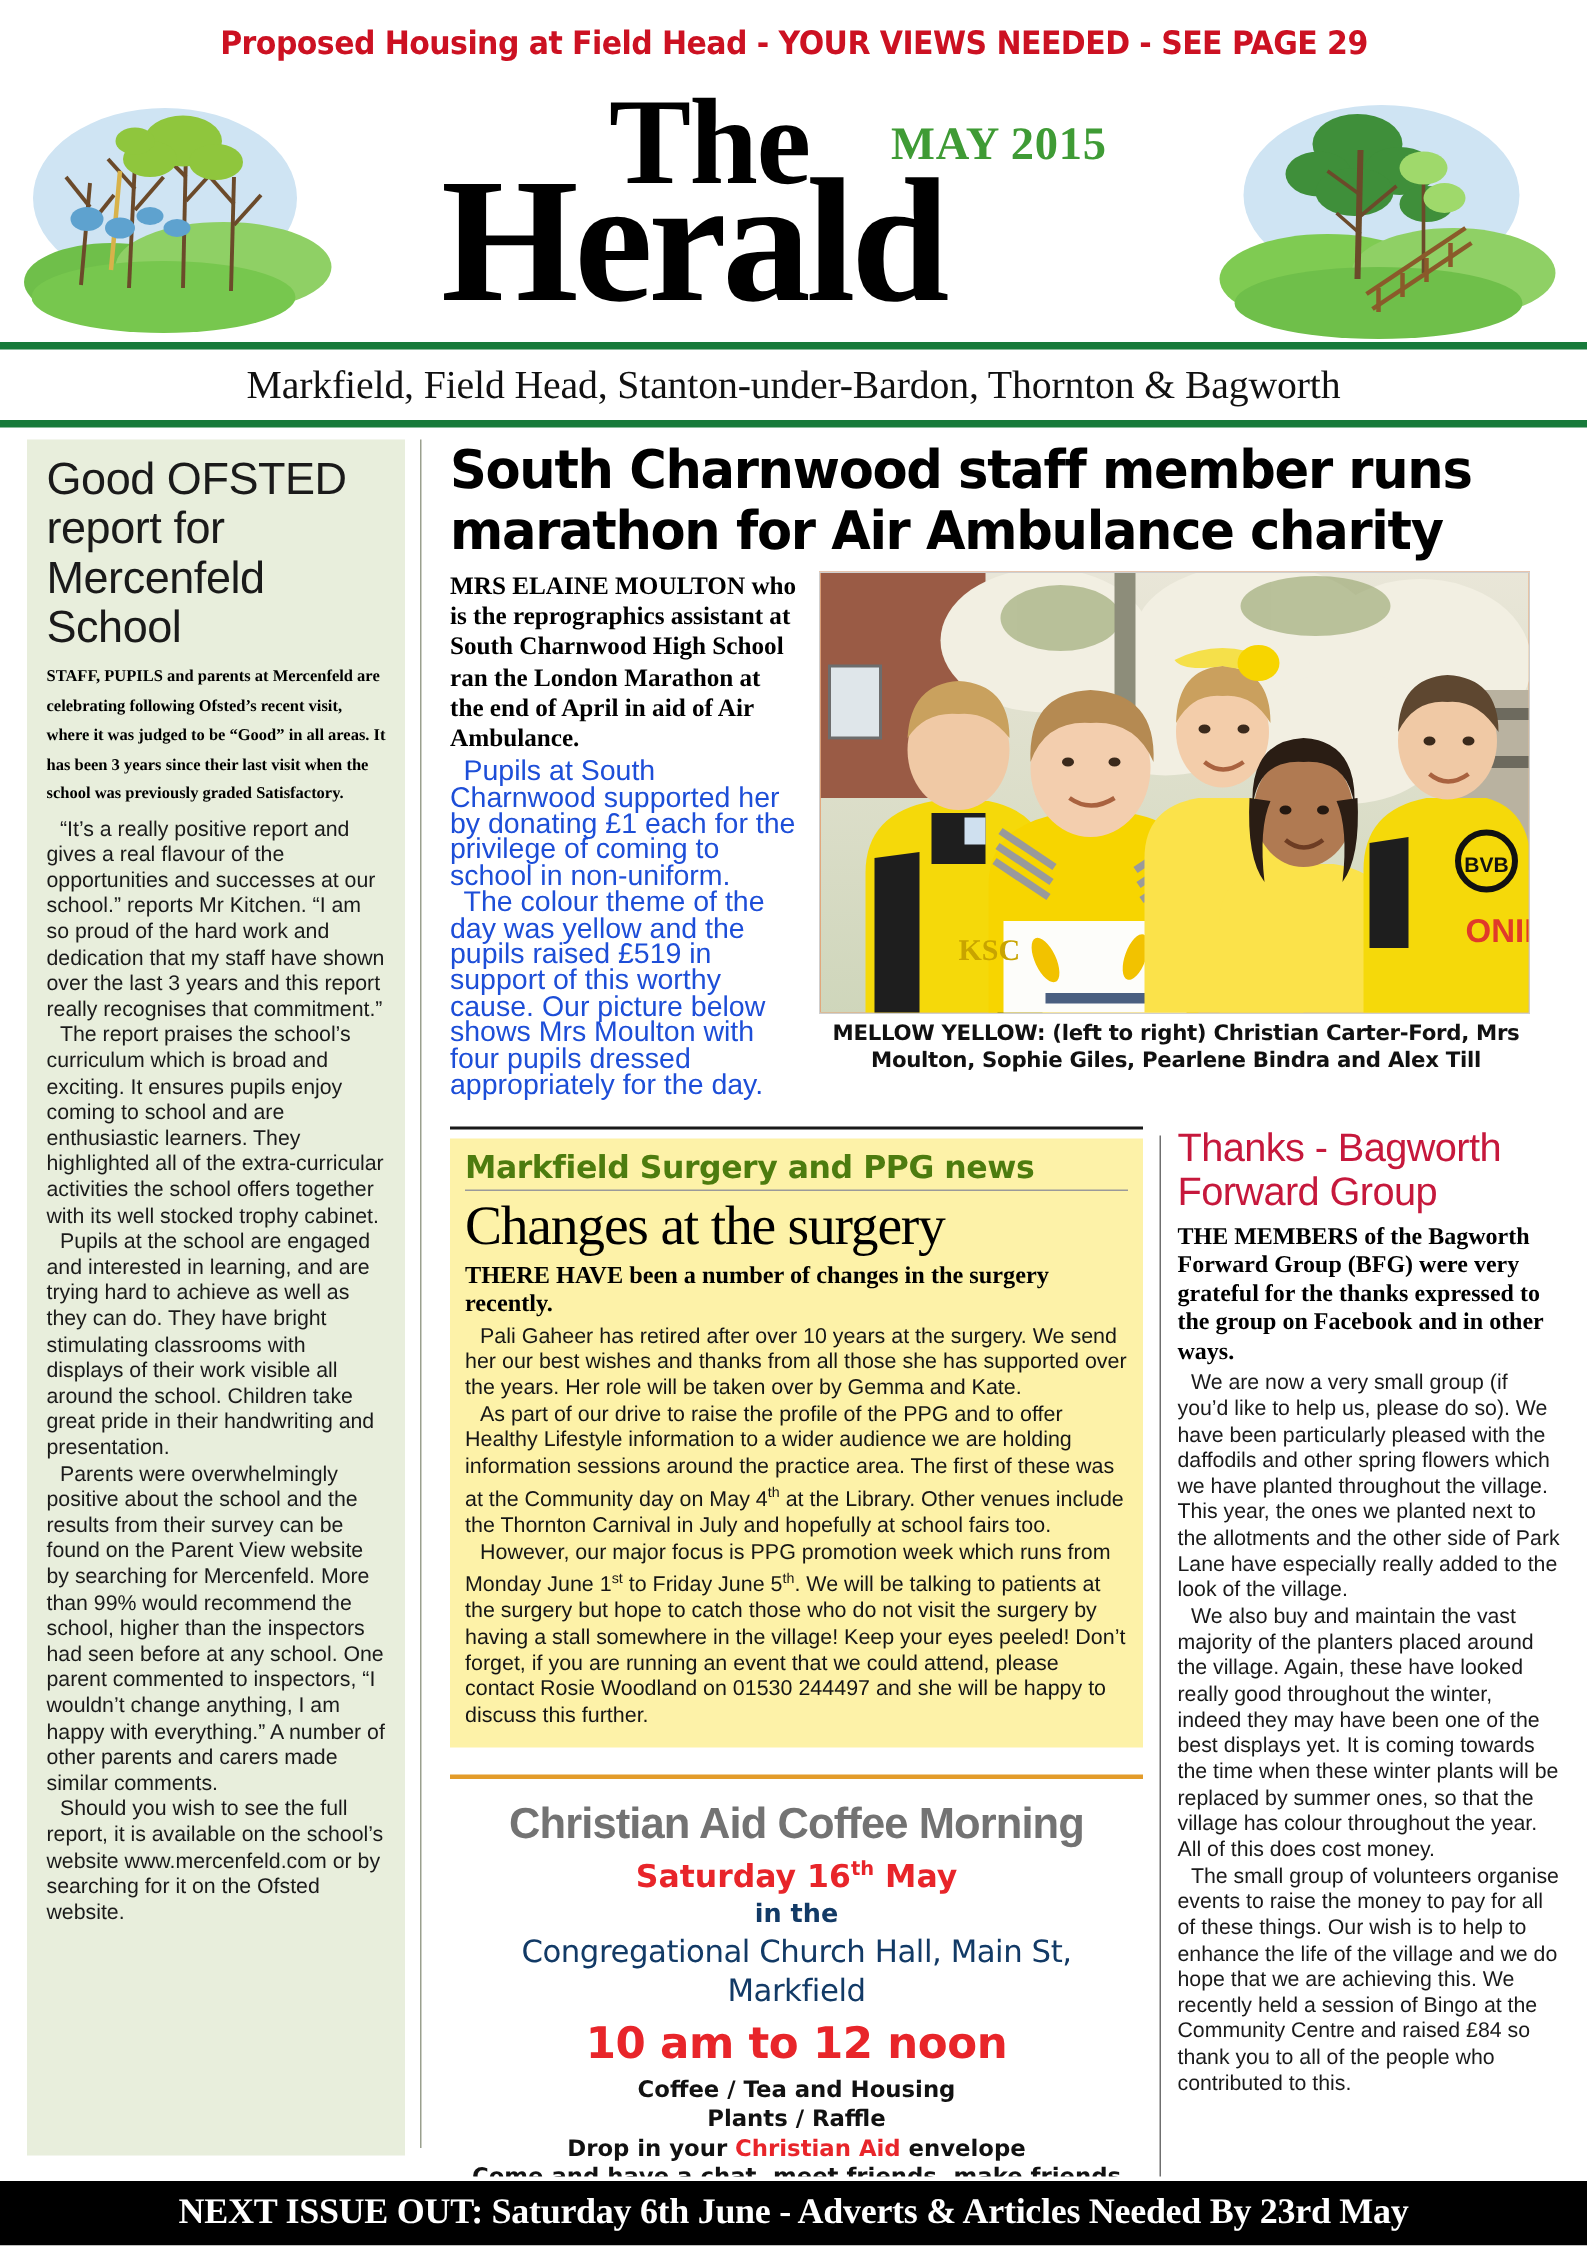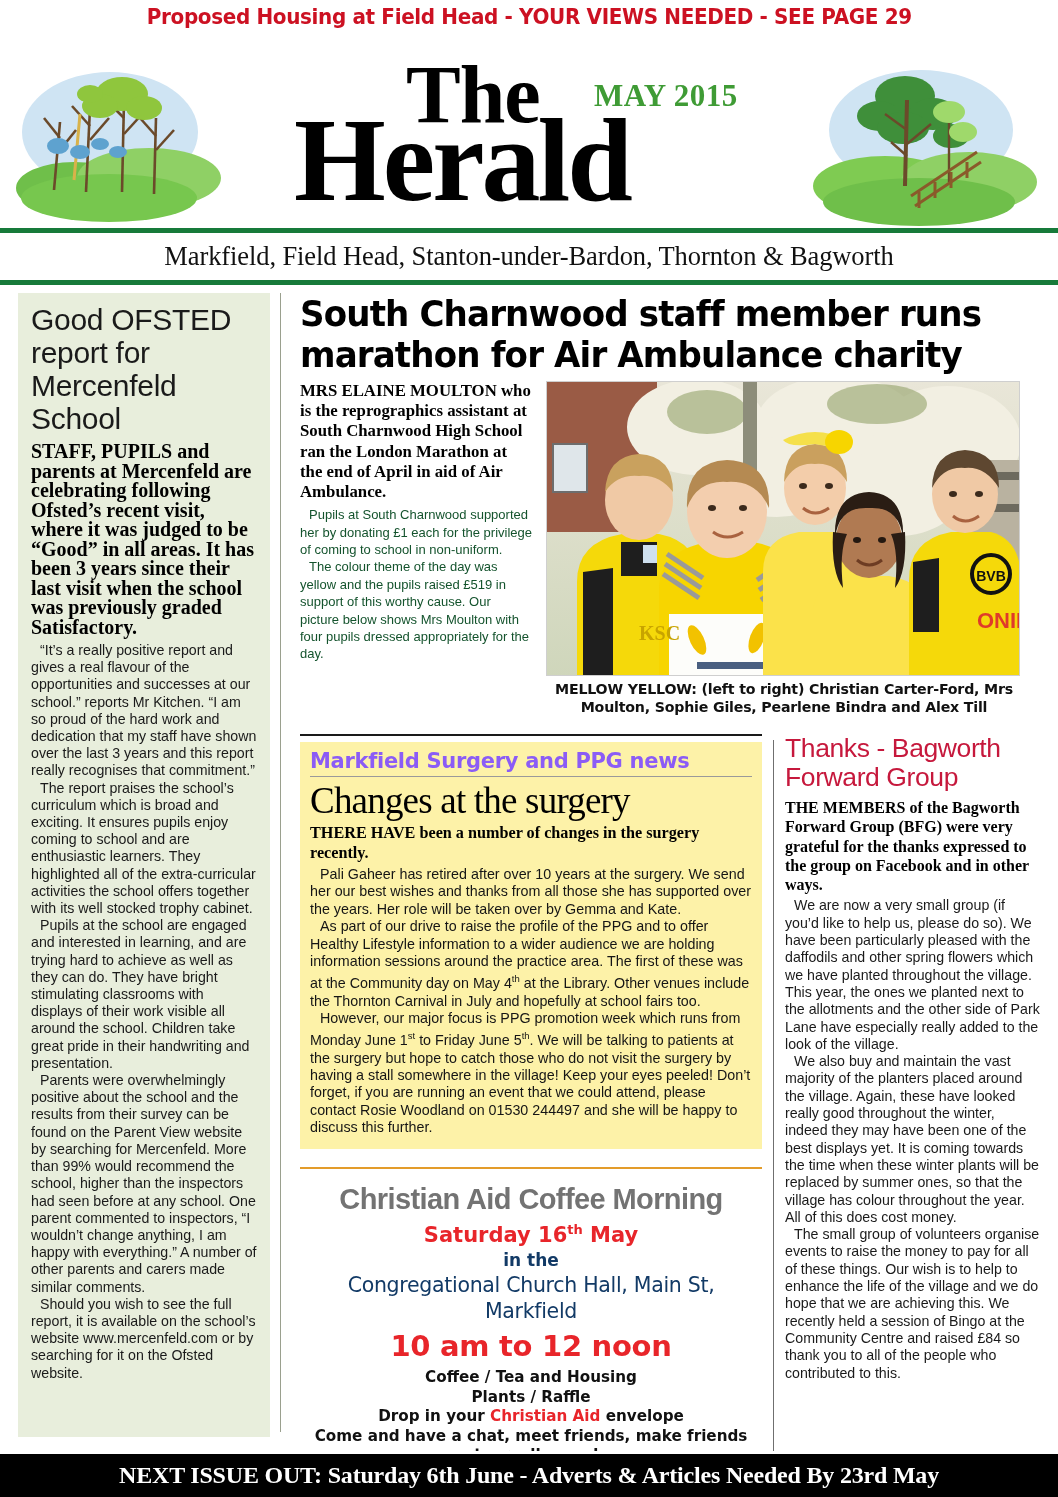--- a/index.html
+++ b/index.html
@@ -7,21 +7,21 @@
     width: 1058px; height: 1497px;
     background: #ffffff;
     font-family: "Liberation Serif", serif;
     overflow: hidden;
   }
   .page { position: relative; width: 1058px; height: 1497px; background:#fff; }
 
   
   .top-banner {
     height: 42px;
-    display:flex; align-items:flex-start; justify-content:center;
+    display:flex; align-items:flex-end; justify-content:center;
     padding-top:4px;
   }
   .top-banner-text {
     font-family: "DejaVu Sans", sans-serif;
     font-weight: 700;
     font-size: 21.5px;
     letter-spacing: -0.4px;
     color: #cc1122;
     white-space: nowrap;
     transform: scaleX(0.93);
@@ -93,21 +93,21 @@
     font-family:"Liberation Sans", sans-serif;
     font-weight:400;
     font-size:30px; line-height:33px;
     color:#1a1a1a;
     letter-spacing:-0.3px;
     margin-bottom:7px;
   }
   .left-intro {
     font-family:"Liberation Serif", serif;
     font-weight:700;
-    font-size:20px; line-height:19.5px;
+    font-size:11px; line-height:19.5px;
     color:#000;
     margin-bottom:5px;
   }
   .left-body p {
     font-family:"Liberation Sans", sans-serif;
     font-size:14.2px; line-height:17.2px;
     color:#1a1a1a;
     text-indent: 9px;
     margin-bottom: 0px;
   }
@@ -128,22 +128,22 @@
 
   .lead-row { display:flex; gap:14px; }
   .lead-col { width:232px; }
   .lead-standfirst {
     font-family:"Liberation Serif", serif;
     font-weight:700; font-size:16.8px; line-height:20.2px;
     color:#000; margin-bottom:4px;
   }
   .lead-col p.body {
     font-family:"Liberation Sans", sans-serif;
-    font-size:13px; line-height:17.4px;
-    color:#14532d; text-indent:9px;
+    font-size:19px; line-height:17.4px;
+    color:#1d4ed8; text-indent:9px;
   }
 
   .photo-col { width:476px; }
   .photo {
     width:474px; height:295px;
     border:1px solid #cfcfcf;
     position:relative; overflow:hidden;
     background:#f97316;
   }
   .photo-caption {
@@ -167,21 +167,21 @@
 
   .rule-black-top { height:2px; background:#1a1a1a; margin-bottom:6px; }
 
   .surgery-box {
     background:#fdf2a8;
     padding:7px 10px 12px 10px;
   }
   .kicker {
     font-family:"DejaVu Sans", sans-serif;
     font-weight:700; font-size:21px; line-height:25px;
-    color:#8b5cf6; letter-spacing:-0.3px;
+    color:#4d7c0f; letter-spacing:-0.3px;
     border-bottom:1.5px solid #9a9a9a;
     padding-bottom:2px; margin-bottom:3px;
   }
   .surgery-title {
     font-family:"Liberation Serif", serif;
     font-weight:400; font-size:37px; line-height:42px;
     color:#000; letter-spacing:-0.8px; margin-bottom:2px;
   }
   .surgery-standfirst {
     font-family:"Liberation Serif", serif;

